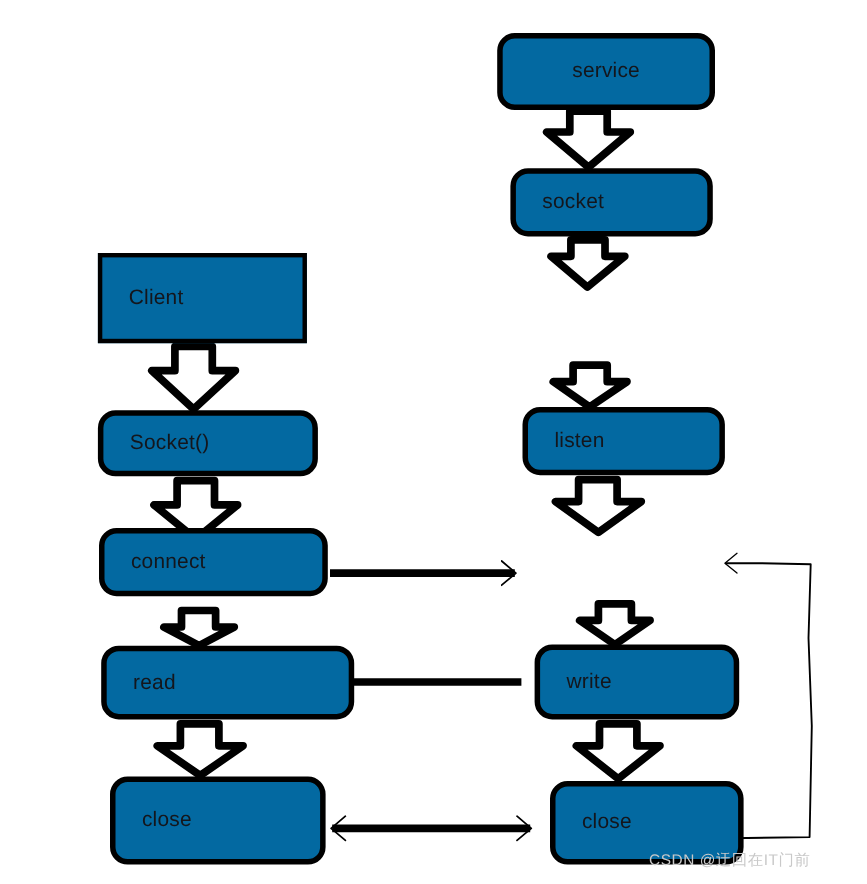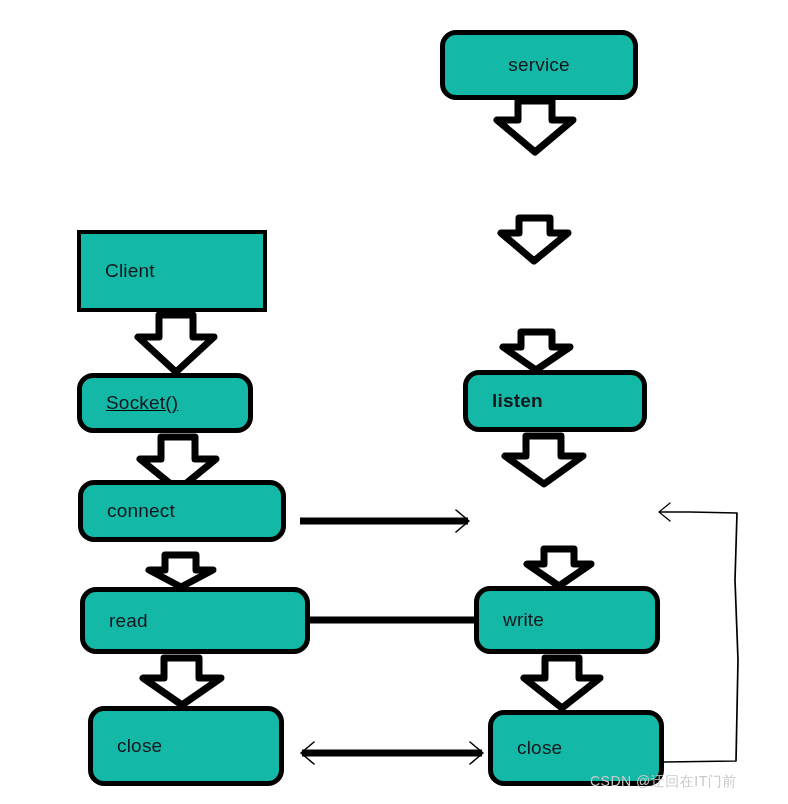--- a/index.html
+++ b/index.html
@@ -22,23 +22,24 @@
     position: absolute;
     left: 0;
     top: 0;
     width: 788px;
     height: 804px;
   }
   .node-box {
     position: absolute;
     box-sizing: border-box;
     border: 5px solid #000000;
-    background: #14b8a6;
+    background: #0369a1;
     display: flex;
     align-items: center;
+    margin-left: 12px;
   }
   .node-box.rounded {
     border-radius: 16px;
   }
   .node-box.sharp {
     border-radius: 0;
     border-width: 4px;
   }
   .node-label {
     font-size: 19px;
@@ -125,40 +126,43 @@
     </g>
     <g>
       <path d="M 164 658 L 199 658 L 199 678 L 221 678 L 182 705 L 143 678 L 164 678 Z" fill="#ffffff" stroke="#000" stroke-width="7" stroke-linejoin="round"></path>
     </g>
   </svg>
 
   <div class="node-box rounded" style="left:440px; top:30px; width:198px; height:70px;">
     <span class="node-label centered">service</span>
   </div>
 
+  <div class="node-box rounded" style="left:452px; top:153px; width:184px; height:62px;">
+    <span class="node-label">socket</span>
+  </div>
 
 
-  <div class="node-box rounded" style="left:463px; top:370px; width:184px; height:62px;font-weight:bold;">
+  <div class="node-box rounded" style="left:463px; top:370px; width:184px; height:62px;">
     <span class="node-label">listen</span>
   </div>
 
 
   <div class="node-box rounded" style="left:474px; top:586px; width:186px; height:68px;">
     <span class="node-label">write</span>
   </div>
 
   <div class="node-box rounded" style="left:488px; top:710px; width:176px; height:76px;">
     <span class="node-label">close</span>
   </div>
 
   <div class="node-box sharp" style="left:77px; top:230px; width:190px; height:82px;">
     <span class="node-label">Client</span>
   </div>
 
-  <div class="node-box rounded" style="left:77px; top:373px; width:176px; height:60px;text-decoration:underline;">
+  <div class="node-box rounded" style="left:77px; top:373px; width:200px; height:60px;">
     <span class="node-label">Socket()</span>
   </div>
 
   <div class="node-box rounded" style="left:78px; top:480px; width:208px; height:62px;">
     <span class="node-label">connect</span>
   </div>
 
   <div class="node-box rounded" style="left:80px; top:587px; width:230px; height:67px;">
     <span class="node-label">read</span>
   </div>

